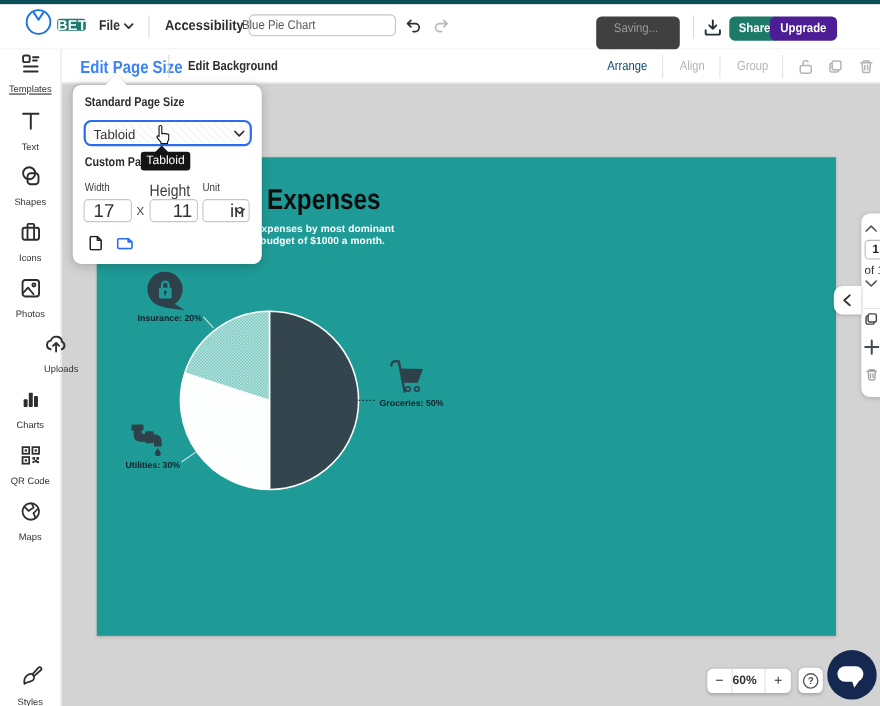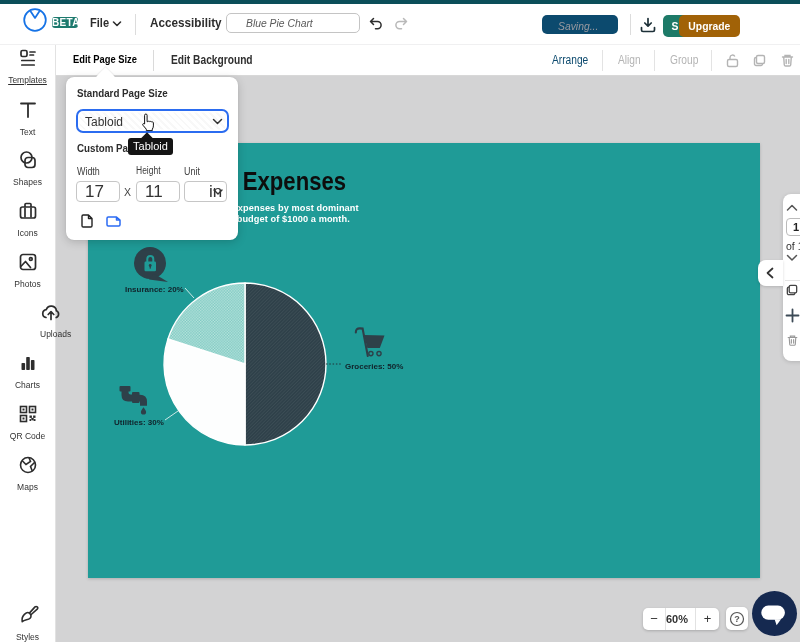--- a/index.html
+++ b/index.html
@@ -40,47 +40,47 @@
 </head>
 <body>
 <div id="topstrip" class="abs"></div>
 <div id="header" class="abs">
 
   <svg class="abs" style="left:23px;top:4px;" width="24" height="24" viewBox="0 0 24 24">
     <circle cx="12" cy="12" r="10.8" fill="#fff" stroke="#1673e6" stroke-width="1.75"></circle>
     <path d="M7.4 3 L12 9.9 L16.6 3" fill="none" stroke="#1673e6" stroke-width="1.75" stroke-linejoin="round"></path>
   </svg>
 
-  <div class="abs" style="left:52px;top:12.5px;width:26px;height:11px;background:#1d7a6e;border-radius:3px;color:#fff;font-size:10px;font-weight:bold;text-align:center;line-height:11px;letter-spacing:0.3px;">BETA</div>
+  <div class="abs" style="left:52px;top:12.5px;width:26px;height:11px;background:#1d7a6e;border-radius:3px;color:#fff;font-size:13px;font-weight:bold;text-align:center;line-height:11px;letter-spacing:0.3px;">BETA</div>
 
   <div class="abs" style="left:90px;top:11px;font-size:13px;font-weight:bold;color:#2d2d2d;"><span class="cx">File</span></div>
   <svg class="abs" style="left:112px;top:16px;" width="10" height="8" viewBox="0 0 10 8">
       <path d="M1.5 2 L5 5.5 L8.5 2" fill="none" stroke="#2d2d2d" stroke-width="1.6" stroke-linecap="round" stroke-linejoin="round"></path>
     </svg>
   <div class="abs" style="left:135px;top:10px;width:1px;height:21px;background:#dcdcdc;"></div>
   <div class="abs" style="left:150px;top:11px;font-size:13px;font-weight:bold;color:#2d2d2d;"><span class="cx" style="transform:scaleX(0.9);">Accessibility</span></div>
 
   <div class="abs" style="left:226px;top:9px;width:134px;height:20px;border:1px solid #c4c4c4;border-radius:5px;background:#fff;"></div>
-  <div class="abs" style="left:246px;top:13px;font-size:11.5px;color:#5a5a5a;font-style:italic;"><span class="cx" style="transform:scaleX(0.9);">Blue Pie Chart</span></div>
+  <div class="abs" style="left:220px;top:13px;font-size:11.5px;color:#5a5a5a;"><span class="cx" style="transform:scaleX(0.9);">Blue Pie Chart</span></div>
 
   <svg class="abs" style="left:369px;top:13px;" width="14" height="14" viewBox="0 0 14 14">
       <path d="M4.5 1.5 L1.5 4.5 L4.5 7.5 M1.5 4.5 L8.5 4.5 A 3.6 3.6 0 0 1 8.5 11.7 L6.5 11.7" fill="none" stroke="#2d2d2d" stroke-width="1.5" stroke-linecap="round" stroke-linejoin="round"></path>
     </svg>
   <svg class="abs" style="left:394px;top:13px;" width="14" height="14" viewBox="0 0 14 14">
       <path d="M9.5 1.5 L12.5 4.5 L9.5 7.5 M12.5 4.5 L5.5 4.5 A 3.6 3.6 0 0 0 5.5 11.7 L7.5 11.7" fill="none" stroke="#b9b9b9" stroke-width="1.5" stroke-linecap="round" stroke-linejoin="round"></path>
     </svg>
 
-  <div class="abs" style="left:542px;top:11px;width:76px;height:19px;background:#0c4a6e;border-radius:5px;color:#9a9aa0;font-size:11.5px;text-align:center;line-height:22px;font-style:italic;"><span class="cx" style="transform:scaleX(0.9);">Saving...</span></div>
+  <div class="abs" style="left:542px;top:11px;width:76px;height:30px;background:#404040;border-radius:5px;color:#9a9aa0;font-size:11.5px;text-align:center;line-height:22px;"><span class="cx" style="transform:scaleX(0.9);">Saving...</span></div>
   <div class="abs" style="left:630px;top:10px;width:1px;height:21px;background:#dcdcdc;"></div>
 
   <svg class="abs" style="left:640px;top:13px;" width="16" height="16" viewBox="0 0 16 16">
       <path d="M8 1.5 L8 9 M4.8 6 L8 9.2 L11.2 6 M1.5 10.5 L1.5 13 A 1.5 1.5 0 0 0 3 14.5 L13 14.5 A 1.5 1.5 0 0 0 14.5 13 L14.5 10.5" fill="none" stroke="#1d3038" stroke-width="1.7" stroke-linecap="round" stroke-linejoin="round"></path>
     </svg>
   <div class="hdrbtn" style="left:663px;width:46px;background:#1d7a68;line-height:22px;font-size:11.5px;"><span class="cx" style="transform-origin:center;transform:scaleX(0.9);">Share</span></div>
-  <div class="hdrbtn" style="left:679px;width:60.5px;background:#a16207;line-height:22px;font-size:11.5px;"><span class="cx" style="transform-origin:center;transform:scaleX(0.9);">Upgrade</span></div>
+  <div class="hdrbtn" style="left:700px;width:60.5px;background:#4c1d95;line-height:22px;font-size:11.5px;"><span class="cx" style="transform-origin:center;transform:scaleX(0.9);">Upgrade</span></div>
 </div>
 <div id="sidebar" class="abs">
   <div class="sideitem" style="top:2px;text-decoration:underline;">
     <svg width="22" height="22" viewBox="0 0 22 22">
         <g fill="none" stroke="#2d2d2d" stroke-width="1.7" stroke-linecap="round">
           <rect x="4" y="3.5" width="6" height="6" rx="1.5"></rect>
           <path d="M13 5 L18 5 M13 8 L16.5 8 M4.8 13.5 L17.2 13.5 M4.8 18 L17.2 18"></path>
         </g>
       </svg>
     <div class="lbl">Templates</div>
@@ -173,21 +173,21 @@
     <svg width="23" height="23" viewBox="0 0 23 23">
         <g fill="none" stroke="#2d2d2d" stroke-width="1.6" stroke-linecap="round" stroke-linejoin="round">
           <path d="M13.6 9.9 L19 3.9 A 1.55 1.55 0 0 1 21.2 6.1 L15.2 11.5"></path>
           <path d="M13.4 10.1 C15.2 11.7 15.6 13.7 14.1 15.2 C12.1 17.2 8.6 16.4 6.2 18.7 C5.7 15.9 6.5 13.1 8.4 11.3 C9.9 9.9 12 9 13.4 10.1 Z"></path>
         </g>
       </svg>
     <div class="lbl">Styles</div>
   </div>
 </div>
 <div id="toolbar" class="abs">
-  <div class="abs" style="left:17px;top:7.5px;font-size:11px;font-weight:bold;color:#000000;"><span class="cx">Edit Page Size</span></div>
+  <div class="abs" style="left:17px;top:7.5px;font-size:16px;font-weight:bold;color:#3b82f6;"><span class="cx">Edit Page Size</span></div>
   <div class="abs" style="left:97px;top:5px;width:1px;height:21px;background:#dadada;"></div>
   <div class="abs" style="left:115px;top:7.5px;font-size:12px;font-weight:bold;color:#2f2f2f;"><span class="cx">Edit Background</span></div>
   <div class="abs" style="left:496px;top:7.5px;font-size:12px;color:#0c4a6e;"><span class="cx">Arrange</span></div>
   <div class="abs" style="left:546px;top:5px;width:1px;height:21px;background:#e3e3e3;"></div>
   <div class="abs" style="left:562px;top:7.5px;font-size:12px;color:#b4b4b4;"><span class="cx">Align</span></div>
   <div class="abs" style="left:598px;top:5px;width:1px;height:21px;background:#e3e3e3;"></div>
   <div class="abs" style="left:614px;top:7.5px;font-size:12px;color:#b4b4b4;"><span class="cx">Group</span></div>
   <div class="abs" style="left:655px;top:5px;width:1px;height:21px;background:#e3e3e3;"></div>
   <svg class="abs" style="left:669px;top:8px;" width="15" height="15" viewBox="0 0 15 15">
       <g fill="none" stroke="#b4b4b4" stroke-width="1.4">
@@ -265,25 +265,25 @@
 <div id="panelcaret" class="abs"></div>
 <div id="panel" class="abs">
   <div class="abs" style="left:11px;top:10px;font-size:11.5px;font-weight:bold;color:#2d2d2d;"><span class="cx">Standard Page Size</span></div>
   <div class="abs" style="left:10px;top:32px;width:153px;height:24px;border:2px solid #2b6cf0;border-radius:7px;background:repeating-linear-gradient(45deg,#f8f8f8 0 2px,#ffffff 2px 5px);box-shadow:inset 0 0 0 1.5px #fff;"></div>
   <div class="abs" style="left:19px;top:38px;font-size:12px;color:#333;">Tabloid</div>
   <svg class="abs" style="left:146px;top:41px;" width="11" height="7" viewBox="0 0 11 7">
       <path d="M1.5 1.5 L5.5 5.5 L9.5 1.5" fill="none" stroke="#333" stroke-width="1.5" stroke-linecap="round" stroke-linejoin="round"></path>
     </svg>
   <div class="abs" style="left:11px;top:65px;font-size:11.5px;font-weight:bold;color:#2d2d2d;"><span class="cx">Custom Page Size</span></div>
   <div class="abs" style="left:11px;top:88px;font-size:10.5px;color:#3c3c3c;"><span class="cx">Width</span></div>
-  <div class="abs" style="left:70px;top:88px;font-size:10px;color:#3c3c3c;"><span class="cx">Height</span></div>
+  <div class="abs" style="left:70px;top:88px;font-size:15px;color:#3c3c3c;"><span class="cx">Height</span></div>
   <div class="abs" style="left:118px;top:88px;font-size:10.5px;color:#3c3c3c;"><span class="cx">Unit</span></div>
   <div class="inputbox" style="left:10px;top:104px;width:44px;height:21px;line-height:19px;padding-left:8px;">17</div>
   <div class="abs" style="left:58px;top:109px;font-size:10.5px;color:#444;">X</div>
-  <div class="inputbox" style="left:70px;top:104px;width:44px;height:21px;line-height:19px;padding-left:8px;">11</div>
+  <div class="inputbox" style="left:70px;top:104px;width:44px;height:21px;line-height:19px;padding-left:20px;">11</div>
   <div class="inputbox" style="left:118px;top:104px;width:43px;height:21px;line-height:19px;padding-left:24px;">in</div>
   <svg class="abs" style="left:147px;top:112px;" width="10" height="6" viewBox="0 0 10 6">
       <path d="M1 1 L5 5 L9 1" fill="none" stroke="#333" stroke-width="1.4" stroke-linecap="round" stroke-linejoin="round"></path>
     </svg>
   <svg class="abs" style="left:15px;top:137px;" width="12" height="14" viewBox="0 0 12 14">
       <path d="M1 2.2 A 1.2 1.2 0 0 1 2.2 1 L7.5 1 L11 4.5 L11 11.8 A 1.2 1.2 0 0 1 9.8 13 L2.2 13 A 1.2 1.2 0 0 1 1 11.8 Z M7.5 1 L7.5 4.5 L11 4.5" fill="none" stroke="#222" stroke-width="1.4" stroke-linejoin="round"></path>
     </svg>
   <svg class="abs" style="left:40px;top:139px;" width="15" height="11" viewBox="0 0 15 11">
       <path d="M1 2.2 A 1.2 1.2 0 0 1 2.2 1 L10.5 1 L14 4 L14 8.8 A 1.2 1.2 0 0 1 12.8 10 L2.2 10 A 1.2 1.2 0 0 1 1 8.8 Z M10.5 1 L10.5 4 L14 4" fill="none" stroke="#2b6bf3" stroke-width="1.5" stroke-linejoin="round"></path>
     </svg>

